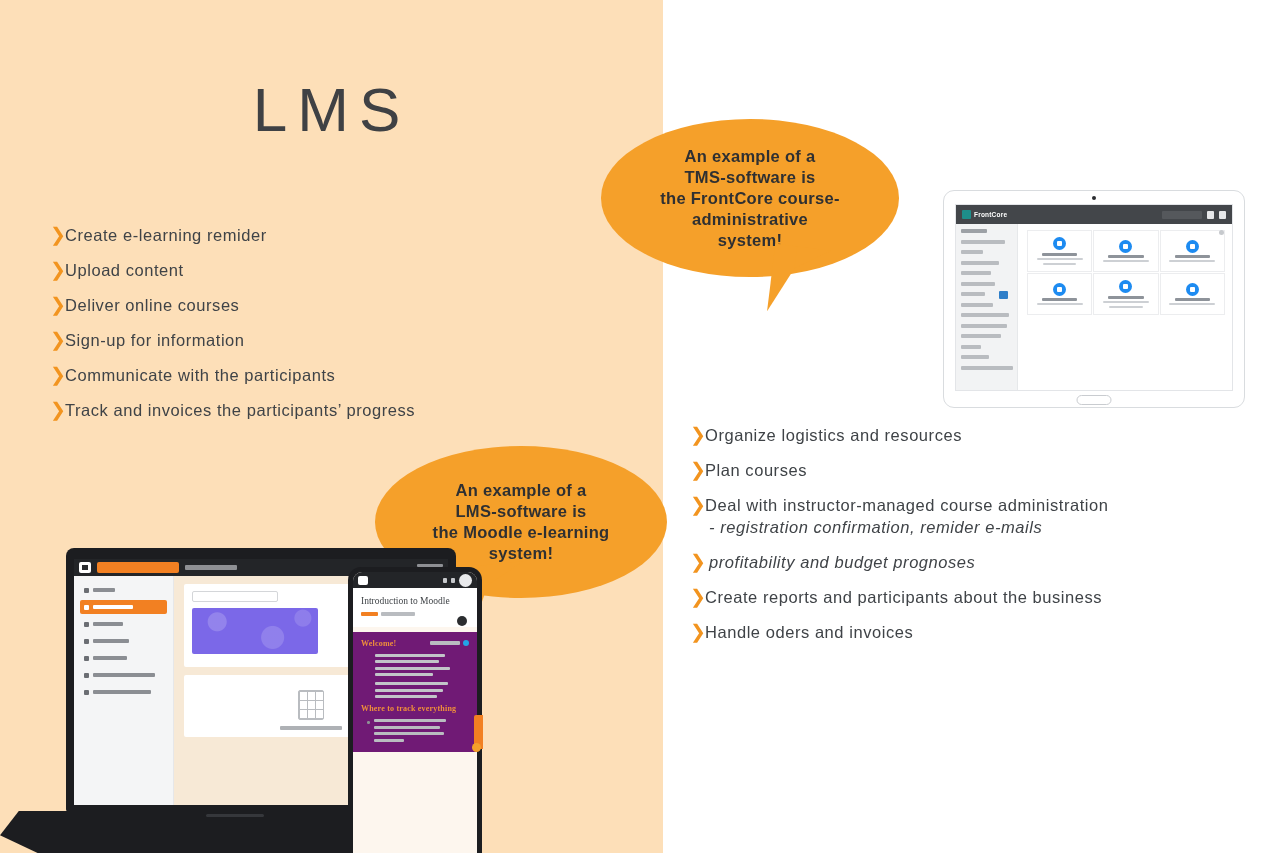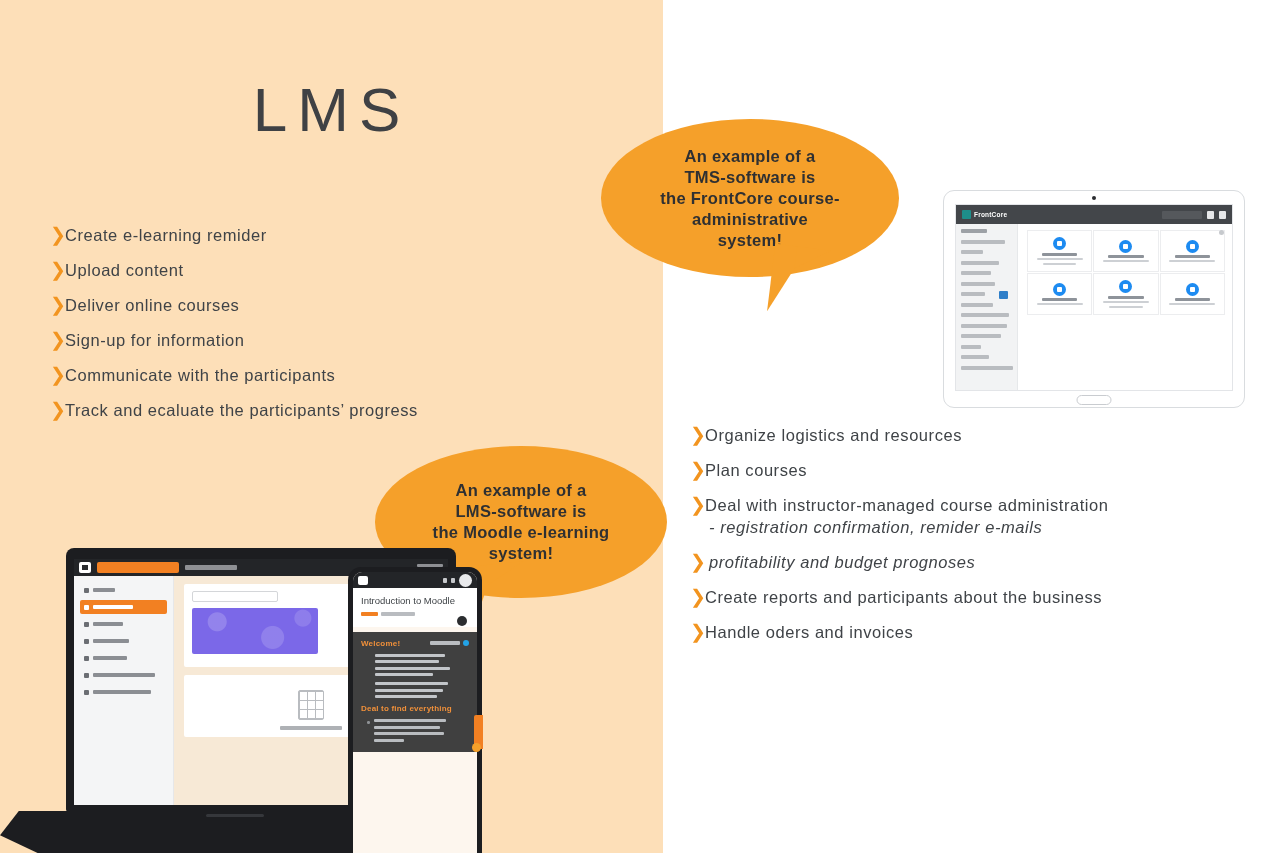--- a/index.html
+++ b/index.html
@@ -226,36 +226,36 @@
     border: 1.5px solid #b9bcc0; border-radius: 2px;
     background-image: linear-gradient(#b9bcc0 1.2px, transparent 1.2px),
                       linear-gradient(90deg, #b9bcc0 1.2px, transparent 1.2px);
     background-size: 8px 9px;
   }
   .md-empty-txt { height: 3.5px; width: 62px; background: #aeb1b5; border-radius: 1px; margin: 0 auto; }
 
   
   #phone {
     position: absolute; left: 348px; top: 567px; width: 134px; height: 286px;
-    background: #1c1d20; border-radius: 13px 13px 0 0; padding: 5px 5px 0 5px;
+    background: #1c1d20; border-radius: 13px 13px 0 0; padding: 5px 5px 0 5px; font-family: Liberation Serif, serif;
   }
   .ph-screen { width: 100%; height: 100%; background: #fdf6ee; border-radius: 9px 9px 0 0; overflow: hidden; display: flex; flex-direction: column; }
   .ph-top { height: 16px; background: #232528; display: flex; align-items: center; padding: 0 5px; flex: 0 0 auto; }
   .ph-burger { width: 10px; height: 9px; background: #ffffff; border-radius: 2px; }
   .ph-icons { margin-left: auto; display: flex; align-items: center; gap: 4px; }
   .ph-icons i { display: block; width: 4px; height: 5px; background: #c7c9cc; border-radius: 1px; }
   .ph-avatar { width: 13px; height: 13px; border-radius: 50%; background: #e9eaec; }
   .ph-card { background: #ffffff; padding: 7px 8px 8px 8px; }
   .ph-h1 { font-size: 9.5px; line-height: 12px; color: #3f4347; font-weight: 400; margin-bottom: 5px; }
   .ph-gear { position: absolute; right: 10px; top: 28px; width: 10px; height: 10px; border-radius: 50%; background: #2b2d30; }
   .ph-crumb { display: flex; align-items: center; gap: 3px; margin-bottom: 3px; }
   .ph-crumb .o { height: 3.5px; width: 17px; background: #f28022; border-radius: 1px; }
   .ph-crumb .g { height: 3.5px; width: 34px; background: #b9bcc0; border-radius: 1px; }
   .ph-crumb2 { height: 3px; width: 56px; background: #cfd2d5; border-radius: 1px; }
-  .ph-sec { background: #404040; margin-top: 5px; padding: 7px 8px; }
+  .ph-sec { background: #701a75; margin-top: 5px; padding: 7px 8px; }
   .ph-sechead { display: flex; align-items: center; justify-content: space-between; margin-bottom: 6px; }
   .ph-welcome { font-size: 8px; font-weight: 700; color: #f0903a; letter-spacing: .2px; }
   .ph-prog { display: flex; align-items: center; gap: 3px; }
   .ph-prog .t { height: 3.5px; width: 30px; background: #b9bcc0; border-radius: 1px; }
   .ph-prog .c { width: 6px; height: 6px; border-radius: 50%; background: #23a3e6; }
   .ph-para { margin: 0 0 6px 14px; }
   .ph-para i { display: block; height: 3px; background: #c2c5c9; border-radius: 1px; margin-bottom: 3.5px; }
   .ph-find { font-size: 8px; font-weight: 700; color: #f0903a; letter-spacing: .2px; margin: 4px 0 6px 0; }
   .ph-li { display: flex; gap: 4px; margin-left: 6px; }
   .ph-li .b { width: 2.5px; height: 2.5px; border-radius: 50%; background: #8e9195; margin-top: 2px; flex: 0 0 auto; }
@@ -288,21 +288,21 @@
     <div class="bullet-row">
       <span class="chev">❯</span>
       <span class="bullet-text">Sign-up for information</span>
     </div>
     <div class="bullet-row">
       <span class="chev">❯</span>
       <span class="bullet-text">Communicate with the participants</span>
     </div>
     <div class="bullet-row">
       <span class="chev">❯</span>
-      <span class="bullet-text">Track and ecaluate the participants’ progress</span>
+      <span class="bullet-text">Track and invoices the participants’ progress</span>
     </div>
   </div>
 
 
   <div class="bullet-list" id="tms-list">
     <div class="bullet-row">
       <span class="chev">❯</span>
       <span class="bullet-text"><span>Organize logistics and resources</span></span>
     </div>
     <div class="bullet-row">
@@ -543,21 +543,21 @@
           <i style="width:74%"></i>
             <i style="width:68%"></i>
             <i style="width:80%"></i>
             <i style="width:62%"></i>
         </div>
         <div class="ph-para">
           <i style="width:78%"></i>
             <i style="width:72%"></i>
             <i style="width:66%"></i>
         </div>
-        <div class="ph-find">Deal to find everything</div>
+        <div class="ph-find">Where to track everything</div>
         <div class="ph-li">
           <span class="b"></span>
           <span class="lines">
             <i style="width:72px"></i>
               <i style="width:66px"></i>
               <i style="width:70px"></i>
               <i style="width:30px"></i>
           </span>
         </div>
       </div>

